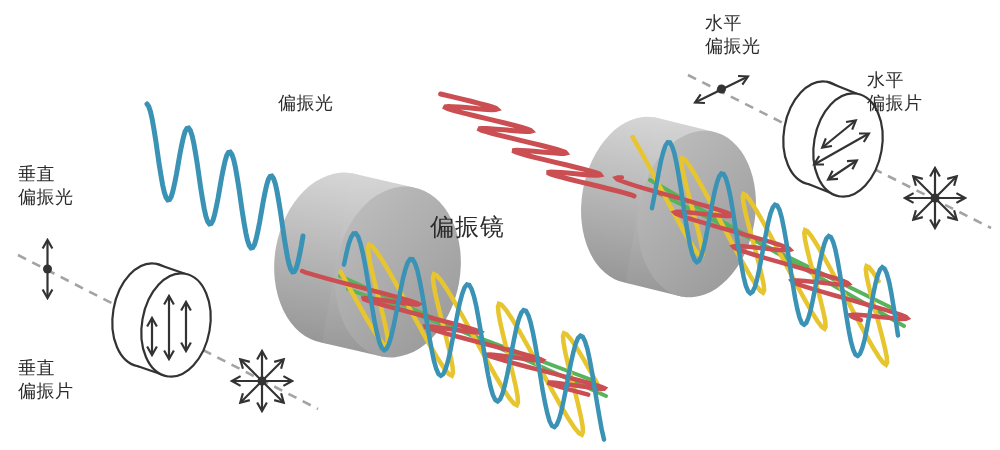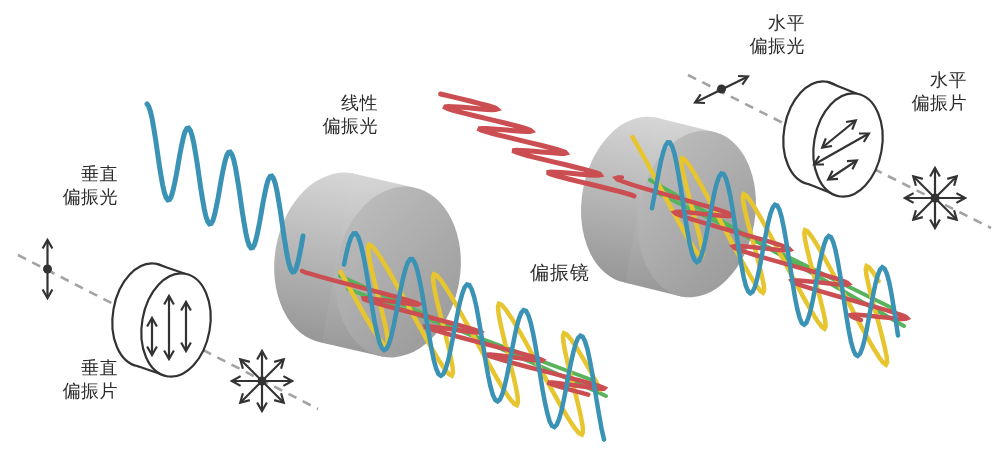--- a/index.html
+++ b/index.html
@@ -2,25 +2,25 @@
 <html style="--ink: #333333; --dash: #a3a3a3; --text: #2b2b2b; --green: #57b35c; --disk-light: #d6d6d6; --disk-mid: #c0c0c0; --disk-dark: #979797;"><head>
 <meta charset="utf-8">
 <style>
   html,body{margin:0;padding:0;background:#fff;}
   .stage{
     position:relative;width:1000px;height:450px;background:#fff;overflow:hidden;
     font-family:"Liberation Sans","DejaVu Sans",sans-serif;color:var(--text,#2b2b2b);
   }
   .stage svg{position:absolute;left:0;top:0;}
   .lbl{
-    position:absolute;text-align:right;line-height:23px;font-size:18px;
+    position:absolute;text-align:left;line-height:23px;font-size:18px;
     font-weight:500;color:var(--text,#2b2b2b);letter-spacing:.5px;white-space:nowrap;
   }
   .lbl span{display:block;}
-  .lbl.big{font-size:19px;line-height:32px;letter-spacing:1px;margin-top:46px;}
+  .lbl.big{font-size:24px;line-height:32px;letter-spacing:1px;}
   .dashed{stroke:var(--dash,#a3a3a3);stroke-width:2.6;stroke-dasharray:9 7;fill:none;}
   .ink{stroke:var(--ink,#333);stroke-width:2.2;fill:none;stroke-linecap:round;}
   .whitedisk{fill:#fff;stroke:var(--ink,#333);stroke-width:2.2;}
   .whitefill{fill:#fff;stroke:none;}
   .greenline{stroke:var(--green,#57b35c);stroke-width:4;stroke-linecap:round;fill:none;}
 </style>
 </head>
 <body>
 
 <div class="stage">
@@ -122,21 +122,20 @@
 
   <div class="lbl" style="left:18px;top:163px;width:100px">
     <span>垂直</span>
     <span>偏振光</span>
   </div>
   <div class="lbl" style="left:18px;top:357px;width:100px">
     <span>垂直</span>
     <span>偏振片</span>
   </div>
   <div class="lbl" style="left:278px;top:92px;width:100px">
-    <span>线性</span>
     <span>偏振光</span>
   </div>
   <div class="lbl big" style="left:430px;top:211px;width:160px">
     <span>偏振镜</span>
   </div>
   <div class="lbl" style="left:705px;top:12px;width:100px">
     <span>水平</span>
     <span>偏振光</span>
   </div>
   <div class="lbl" style="left:867px;top:69px;width:100px">

